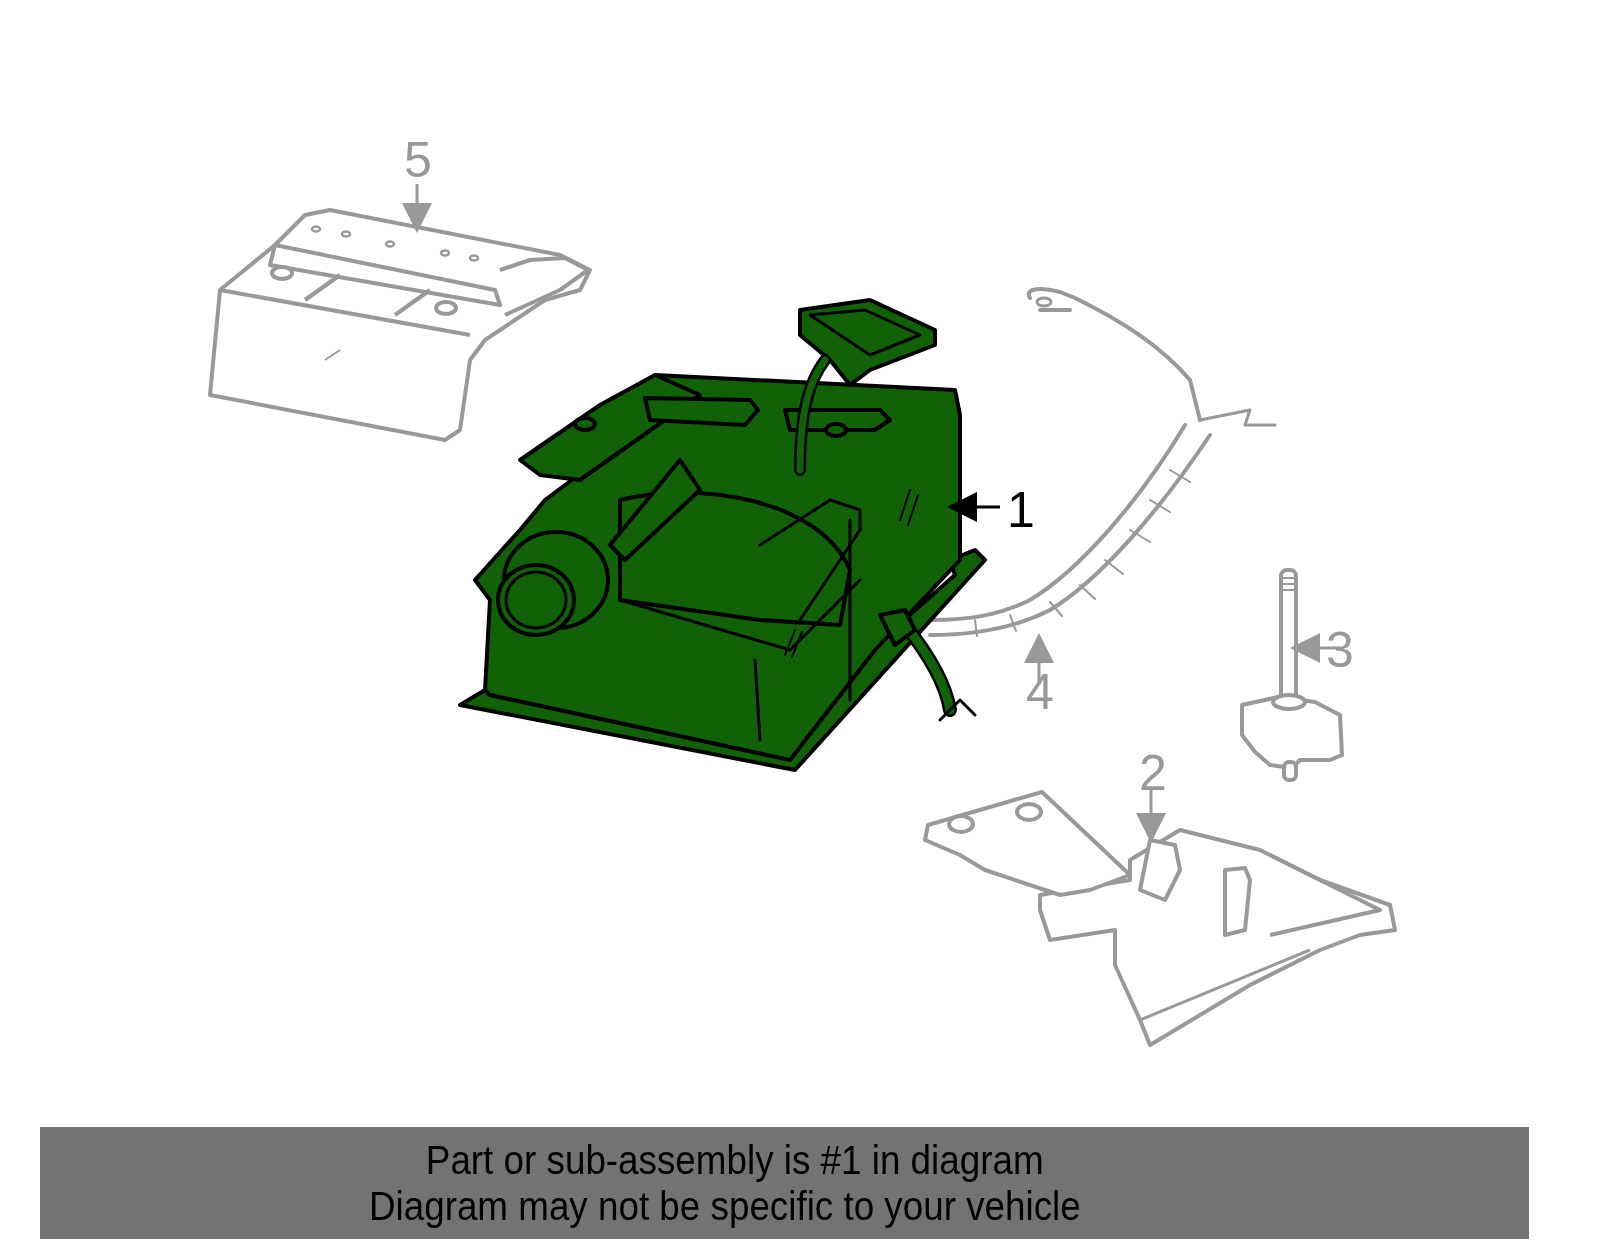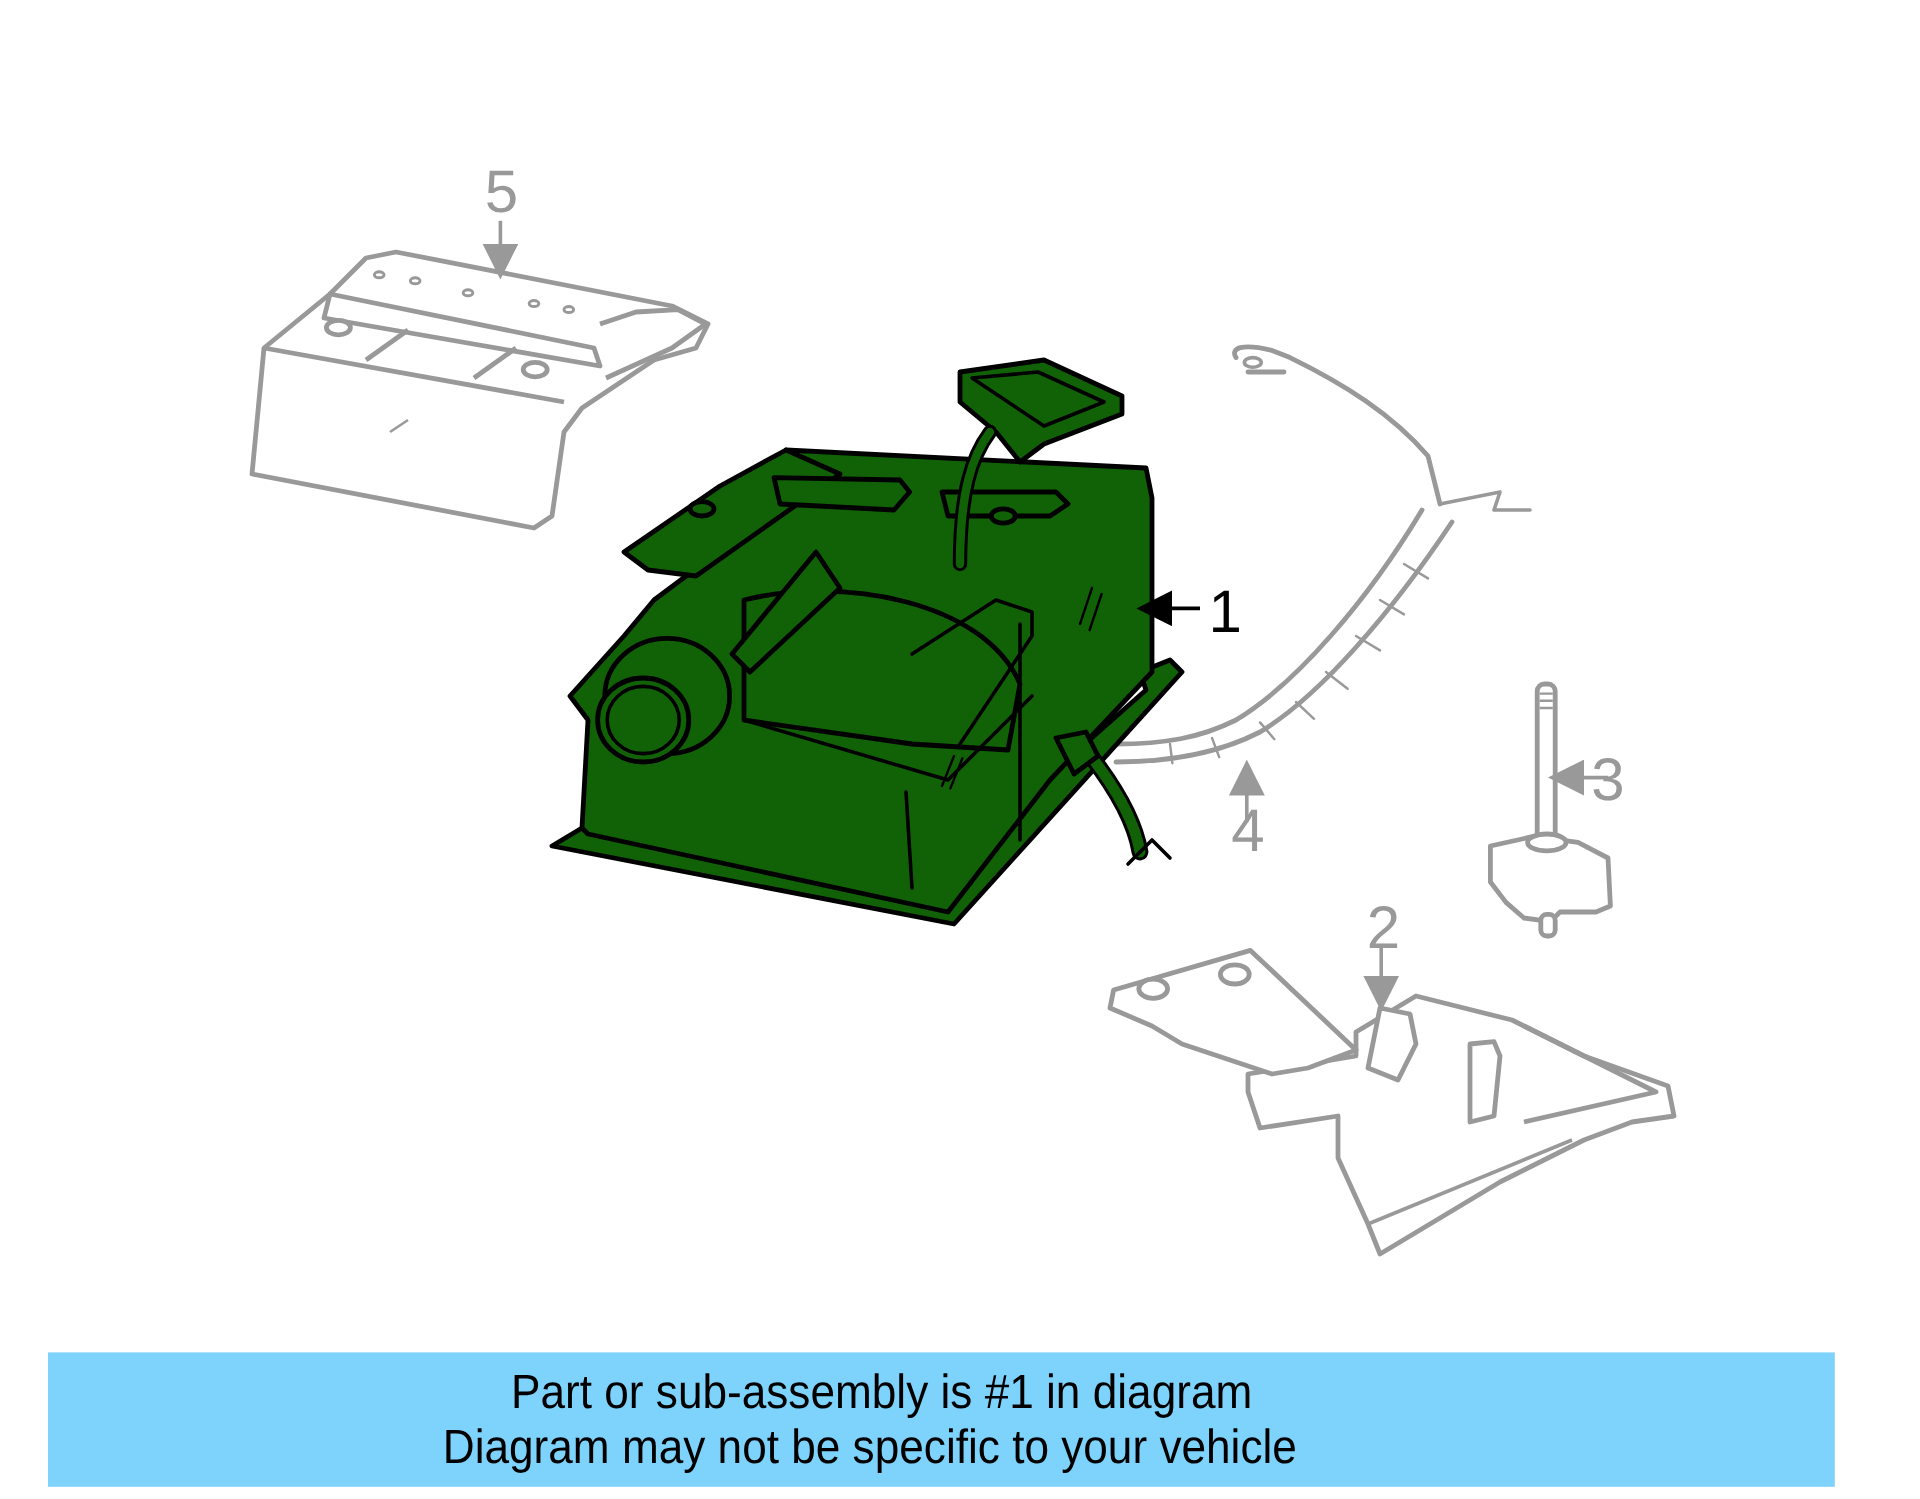--- a/index.html
+++ b/index.html
@@ -29,21 +29,21 @@
       font-weight: normal;
     }
     .callout.gray { color: #999999; }
     .callout.black { color: #000000; }
     #banner {
       position: absolute;
       left: 40px;
       top: 1127px;
       width: 1489px;
       height: 112px;
-      background: #7dd3fc;
+      background: #737373;
       display: flex;
       flex-direction: column;
       align-items: center;
       justify-content: center;
     }
     #banner .line {
       color: #000000;
       font-family: "Liberation Sans", sans-serif;
       font-size: 40px;
       line-height: 46px;

